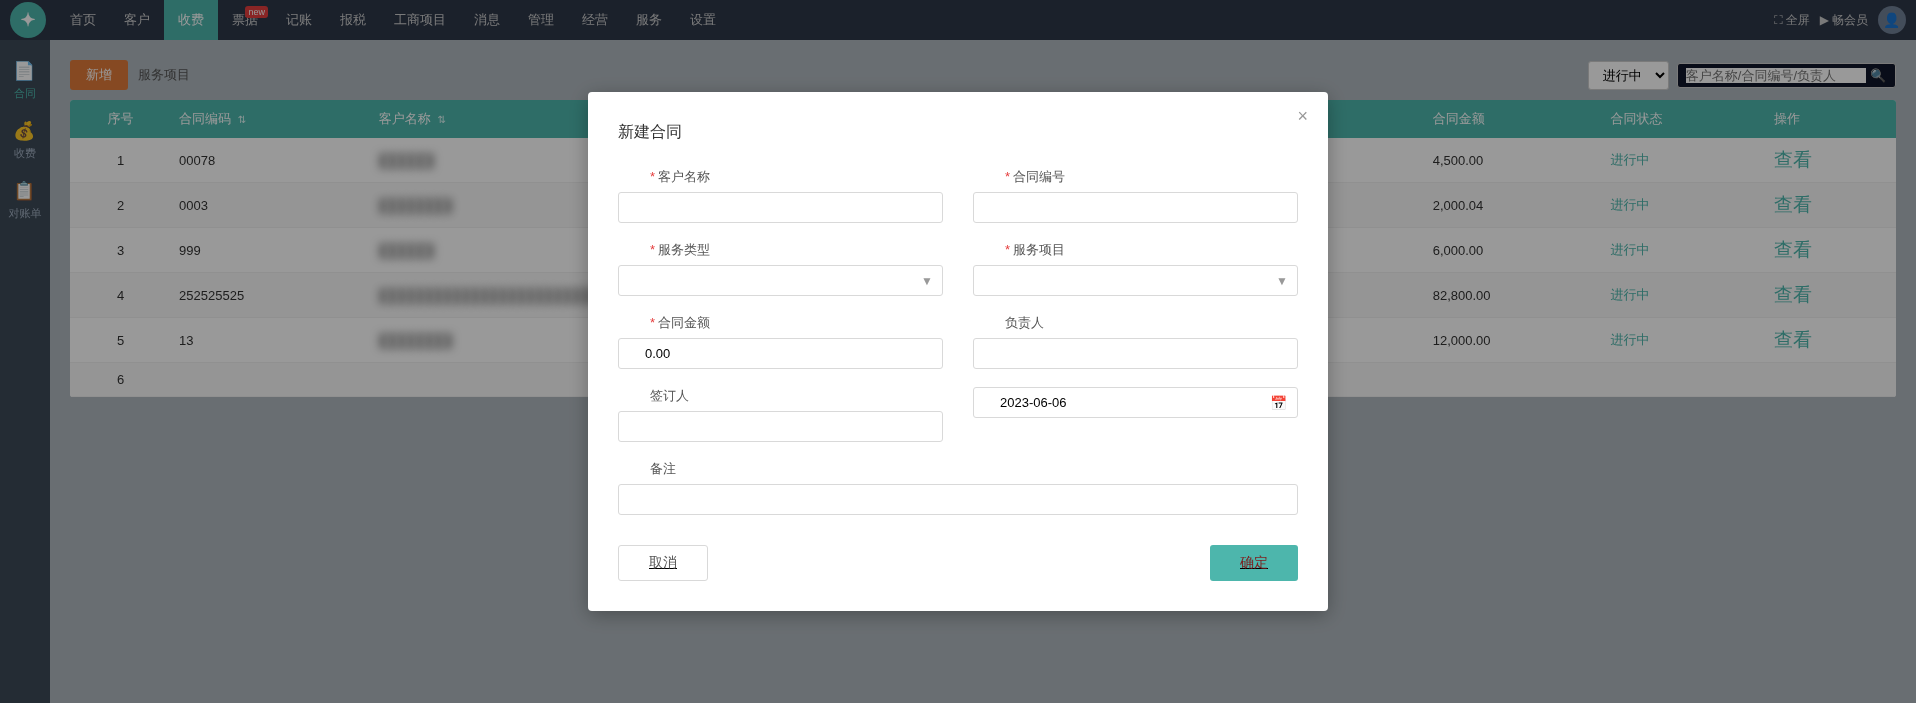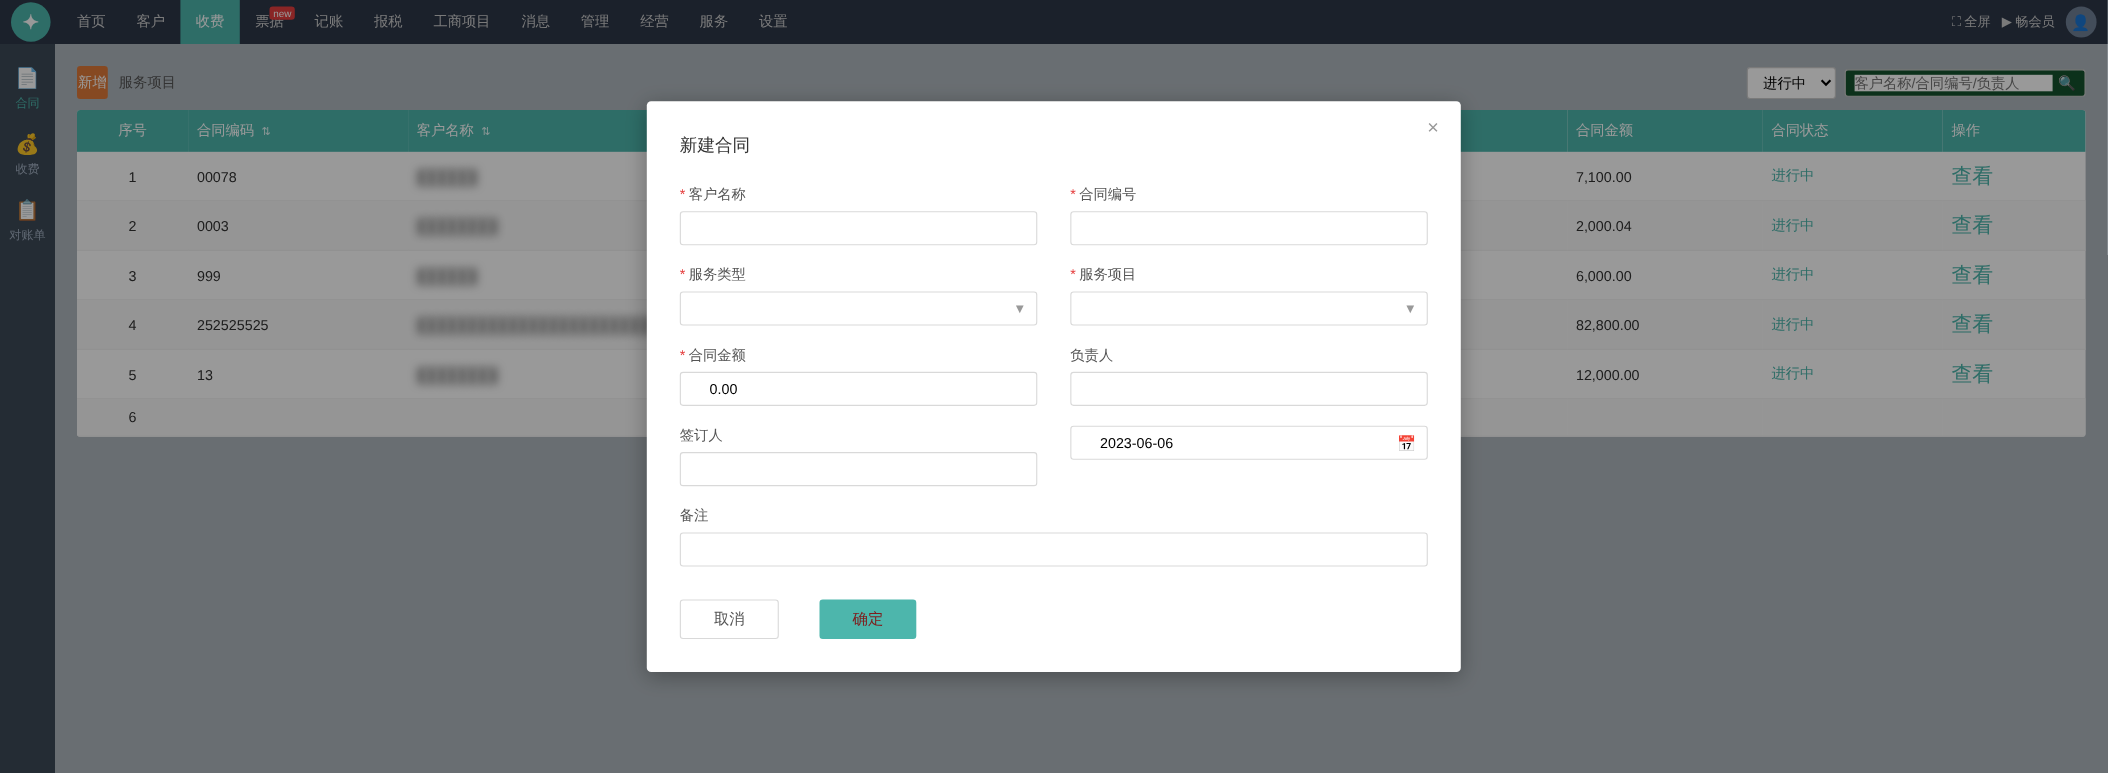--- a/index.html
+++ b/index.html
@@ -55,30 +55,30 @@
     .main {
       margin-top: 40px; margin-left: 50px; padding: 20px; min-height: calc(100vh - 40px);
       background: #b0b8be;
     }
 
     
     .toolbar {
       display: flex; align-items: center; gap: 10px; margin-bottom: 10px;
     }
     .btn-new {
-      background: #e07b3a; color: white; border: none; padding: 6px 1px;
+      background: #e07b3a; color: white; border: none; padding: 6px 16px;
       border-radius: 3px; cursor: pointer; font-size: 13px;
     }
     .toolbar-label { color: #555; font-size: 13px; }
     .filter-select {
       border: 1px solid #ccc; padding: 5px 10px; border-radius: 3px; background: white;
       font-size: 13px; margin-left: auto;
     }
     .search-box {
-      display: flex; align-items: center; border: 1px solid #ccc; background: #14532d;
+      display: flex; align-items: center; border: 1px solid #ccc; background: #0f172a;
       border-radius: 3px; padding: 4px 8px; gap: 5px; justify-content: flex-end;
     }
     .search-box input { border: none; outline: none; font-size: 13px; width: 180px; }
 
     
     .table-container { background: white; border-radius: 3px; overflow: hidden; }
     table { width: 100%; border-collapse: collapse; }
     thead tr { background: #4db6ac; color: white; }
     thead th { padding: 10px 8px; text-align: left; font-size: 13px; font-weight: normal; }
     thead th.center { text-align: center; }
@@ -105,39 +105,39 @@
     }
     .modal-title {
       font-size: 16px; font-weight: normal; color: #333; margin-bottom: 25px;
     }
     .modal-close {
       position: absolute; top: 15px; right: 20px; font-size: 18px; color: #999;
       cursor: pointer; line-height: 1;
     }
     .form-grid { display: grid; grid-template-columns: 1fr 1fr; gap: 18px 30px; margin-bottom: 10px; }
     .form-row { display: flex; flex-direction: column; gap: 6px; }
-    .form-label { font-size: 13px; color: #555; }
+    .form-label { font-size: 13px; color: #555; margin-left: 32px; }
     .form-label .required { color: #e53e3e; margin-right: 3px; }
     .form-input {
       border: 1px solid #d9d9d9; border-radius: 3px; padding: 7px 26px;
       font-size: 13px; outline: none; width: 100%;
     }
     .form-select-wrap { position: relative; }
     .form-select-wrap select {
       appearance: none; -webkit-appearance: none;
       border: 1px solid #d9d9d9; border-radius: 3px; padding: 7px 30px 7px 10px;
       font-size: 13px; width: 100%; outline: none; background: white; cursor: pointer;
     }
     .form-select-wrap .arrow {
       position: absolute; right: 10px; top: 50%; transform: translateY(-50%);
       color: #999; pointer-events: none; font-size: 12px;
     }
     .form-row-full { grid-column: 1 / -1; }
     .modal-footer {
-      display: flex; justify-content: flex-start; gap: 37px; margin-top: 30px;
+      display: flex; justify-content: space-between; gap: 37px; margin-top: 30px; text-decoration: underline;
     }
     .btn-cancel {
       background: white; color: #555; border: 1px solid #d9d9d9;
       padding: 8px 30px; border-radius: 3px; cursor: pointer; font-size: 14px;
     }
     .btn-confirm {
       background: #4db6ac; color: #7f1d1d; border: none;
       padding: 8px 30px; border-radius: 3px; cursor: pointer; font-size: 14px;
     }
 
@@ -264,21 +264,21 @@
           <th>操作</th>
         </tr>
       </thead>
       <tbody id="table-body">
       <tr>
       <td class="center">1</td>
       <td>00078</td>
       <td><span class="blurred">██████</span></td>
       <td>小规模记账</td>
       <td>202305-202404</td>
-      <td>7,100.00</td>
+      <td>4,500.00</td>
       <td><span class="status-tag">进行中</span></td>
       <td><span class="link-btn">查看</span></td>
     </tr>
           <tr>
       <td class="center">2</td>
       <td>0003</td>
       <td><span class="blurred">████████</span></td>
       <td>小规模记账</td>
       <td>202305-202404</td>
       <td>2,000.04</td>

